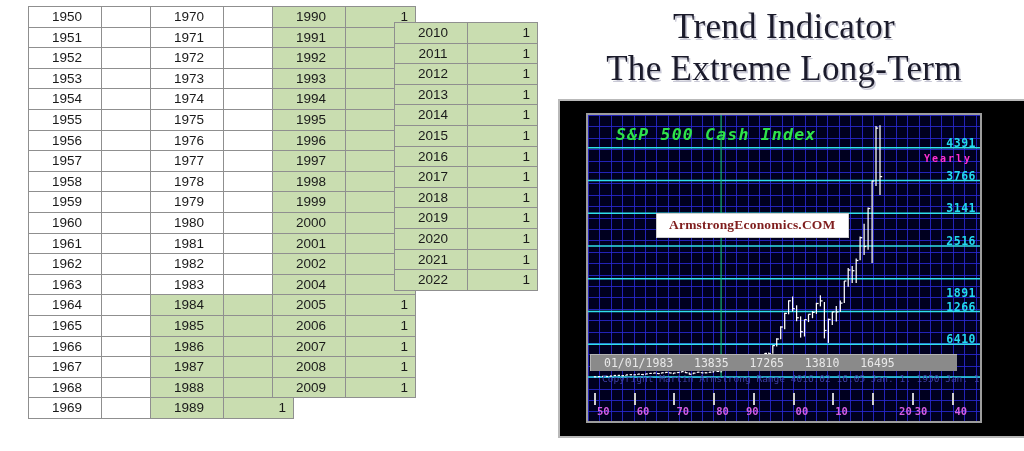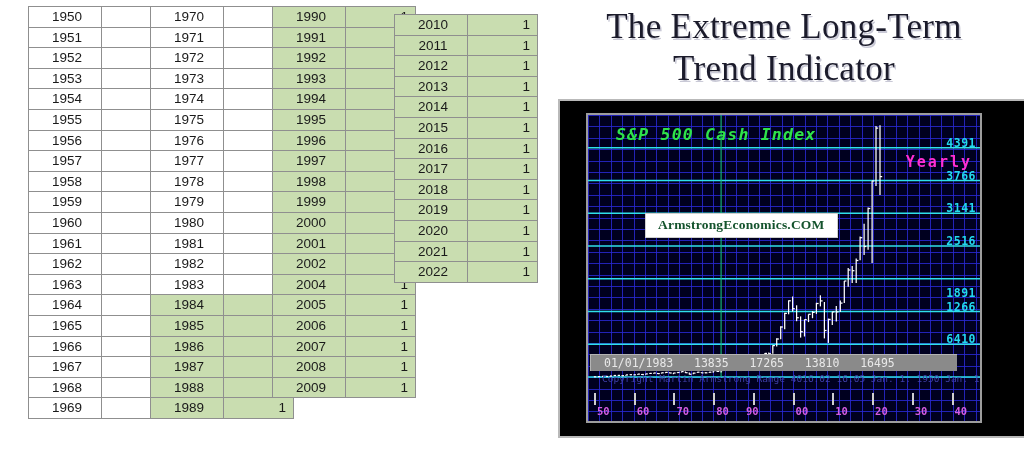--- a/index.html
+++ b/index.html
@@ -20,21 +20,21 @@
     font-family:"Liberation Sans",sans-serif;
   }
   table.yt td.yr{width:68px;text-align:center;padding-right:0;}
   table.yt td.vl{width:58px;text-align:right;padding-right:7px;}
   tr.on td{background:#c9ddb0;}
   tr.off td{background:#ffffff;}
 
   #blk0{left:28px;top:6px;}
   #blk1{left:150px;top:6px;}
   #blk2{left:272px;top:6px;}
-  #blk3{left:394px;top:14px;}
+  #blk3{left:394px;top:22px;}
 
   
   #title{
     position:absolute;left:556px;top:6px;width:456px;
     text-align:center;
     font-family:"Liberation Serif",serif;
     font-size:35px;line-height:42px;color:#1b1b2b;
     text-shadow:1.5px 1.5px 0 #c9c9d6;
     letter-spacing:.3px;
   }
@@ -60,35 +60,35 @@
 
   #cTitle{
     position:absolute;left:28px;top:10px;
     font-family:"DejaVu Sans Mono","Liberation Mono",monospace;
     font-size:16.5px;font-weight:bold;font-style:italic;color:#2ee34a;
     letter-spacing:1.2px;white-space:nowrap;
   }
   #cPeriod{
     position:absolute;right:8px;top:38px;
     font-family:"DejaVu Sans Mono","Liberation Mono",monospace;
-    font-size:15px;font-weight:bold;color:#ff2ed1;
+    font-size:10px;font-weight:bold;color:#ff2ed1;
     letter-spacing:2px;white-space:nowrap;
   }
   .ylab{
     position:absolute;right:4px;
     font-family:"DejaVu Sans Mono","Liberation Mono",monospace;
     font-size:11.5px;font-weight:bold;color:#22d8ee;
     letter-spacing:.5px;white-space:nowrap;
   }
   #wmark{
-    position:absolute;left:57px;top:98px;
+    position:absolute;left:68px;top:98px;
     background:#ffffff;border:1px solid #cfcfcf;
     padding:3px 12px 4px 12px;
     font-family:"Liberation Serif",serif;
-    font-size:13.5px;font-weight:bold;color:#14532d;
+    font-size:13.5px;font-weight:bold;color:#7f1d1d;
     letter-spacing:.2px;white-space:nowrap;
   }
   #statusbar{
     position:absolute;left:2px;bottom:50px;width:367px;height:17px;
     background:#8a8a8a;border-top:1px solid #b4b4b4;border-left:1px solid #b4b4b4;
     font-family:"DejaVu Sans Mono","Liberation Mono",monospace;
     font-size:11.5px;color:#e8e8e8;line-height:17px;
     padding-left:13px;white-space:pre;box-sizing:border-box;overflow:hidden;
   }
   #copyline{
@@ -416,22 +416,22 @@
           </tr>
           <tr class="on">
             <td class="yr">2022</td>
             <td class="vl">1</td>
           </tr>
         </tbody>
       </table>
   </div>
 
   <div id="title">
+    <span class="ln">Trend Indicator</span>
     <span class="ln">The Extreme Long-Term</span>
-    <span class="ln">Trend Indicator</span>
   </div>
 
   <div id="chartFrame">
     <div id="plotOuter">
       <div id="plot">
 
         <svg class="lay" id="levels" viewBox="0 0 392 306" preserveAspectRatio="none">
             <line x1="0" y1="32.8" x2="392" y2="32.8" stroke="#2fe0ea" stroke-width="1.4"></line>
             <line x1="0" y1="65.5" x2="392" y2="65.5" stroke="#2fe0ea" stroke-width="1.4"></line>
             <line x1="0" y1="98.3" x2="392" y2="98.3" stroke="#2fe0ea" stroke-width="1.4"></line>
@@ -621,21 +621,21 @@
             <div class="xt" style="left: 88.4px;">70</div>
             <div class="xtick" style="left: 125.2px;"></div>
             <div class="xt" style="left: 128.2px;">80</div>
             <div class="xtick" style="left: 164.9px;"></div>
             <div class="xt" style="left: 158px;">90</div>
             <div class="xtick" style="left: 204.6px;"></div>
             <div class="xt" style="left: 207.6px;">00</div>
             <div class="xtick" style="left: 244.3px;"></div>
             <div class="xt" style="left: 247.3px;">10</div>
             <div class="xtick" style="left: 284.1px;"></div>
-            <div class="xt" style="left: 287.1px;">20</div>
+            <div class="xt" style="left: 287.1px; padding-left: 24px;">20</div>
             <div class="xtick" style="left: 323.8px;"></div>
             <div class="xt" style="left: 326.8px;">30</div>
             <div class="xtick" style="left: 363.5px;"></div>
             <div class="xt" style="left: 366.5px;">40</div>
           </div>
       </div>
     </div>
   </div>
 
 </div>

